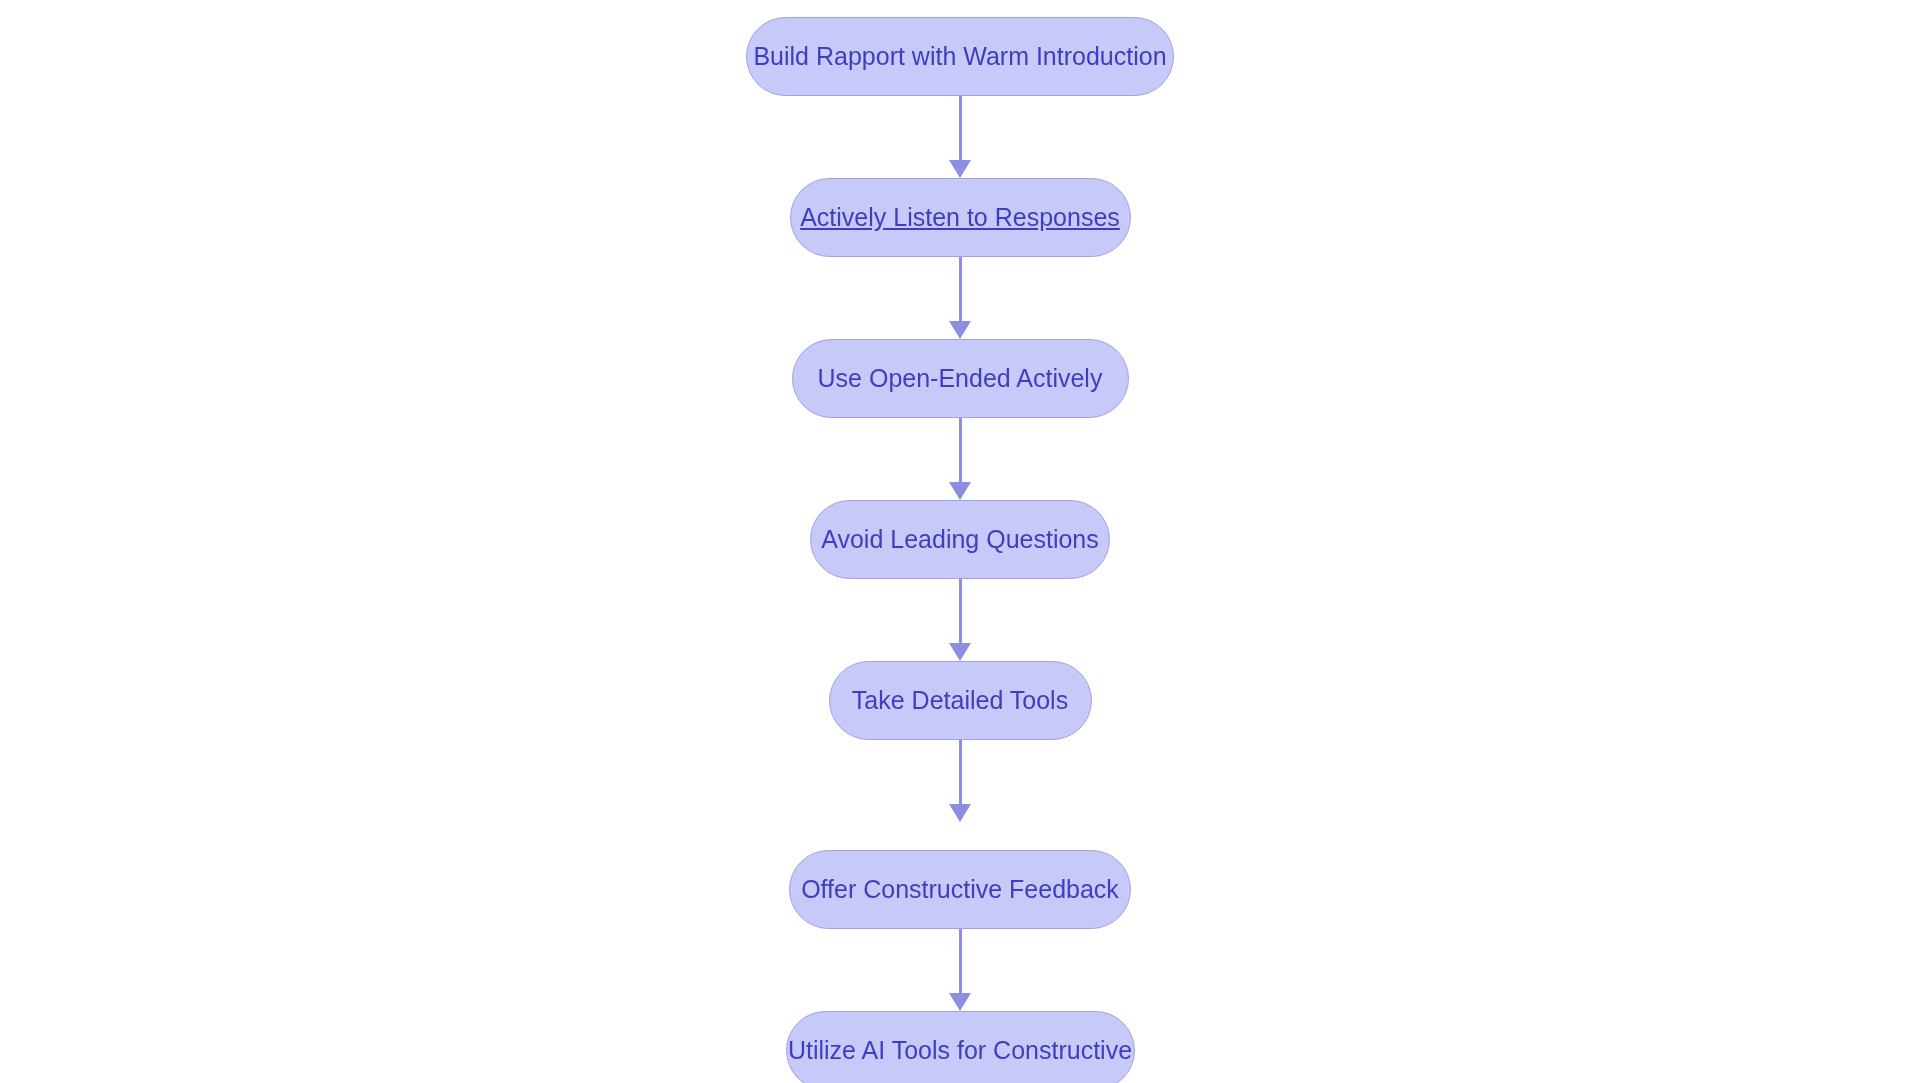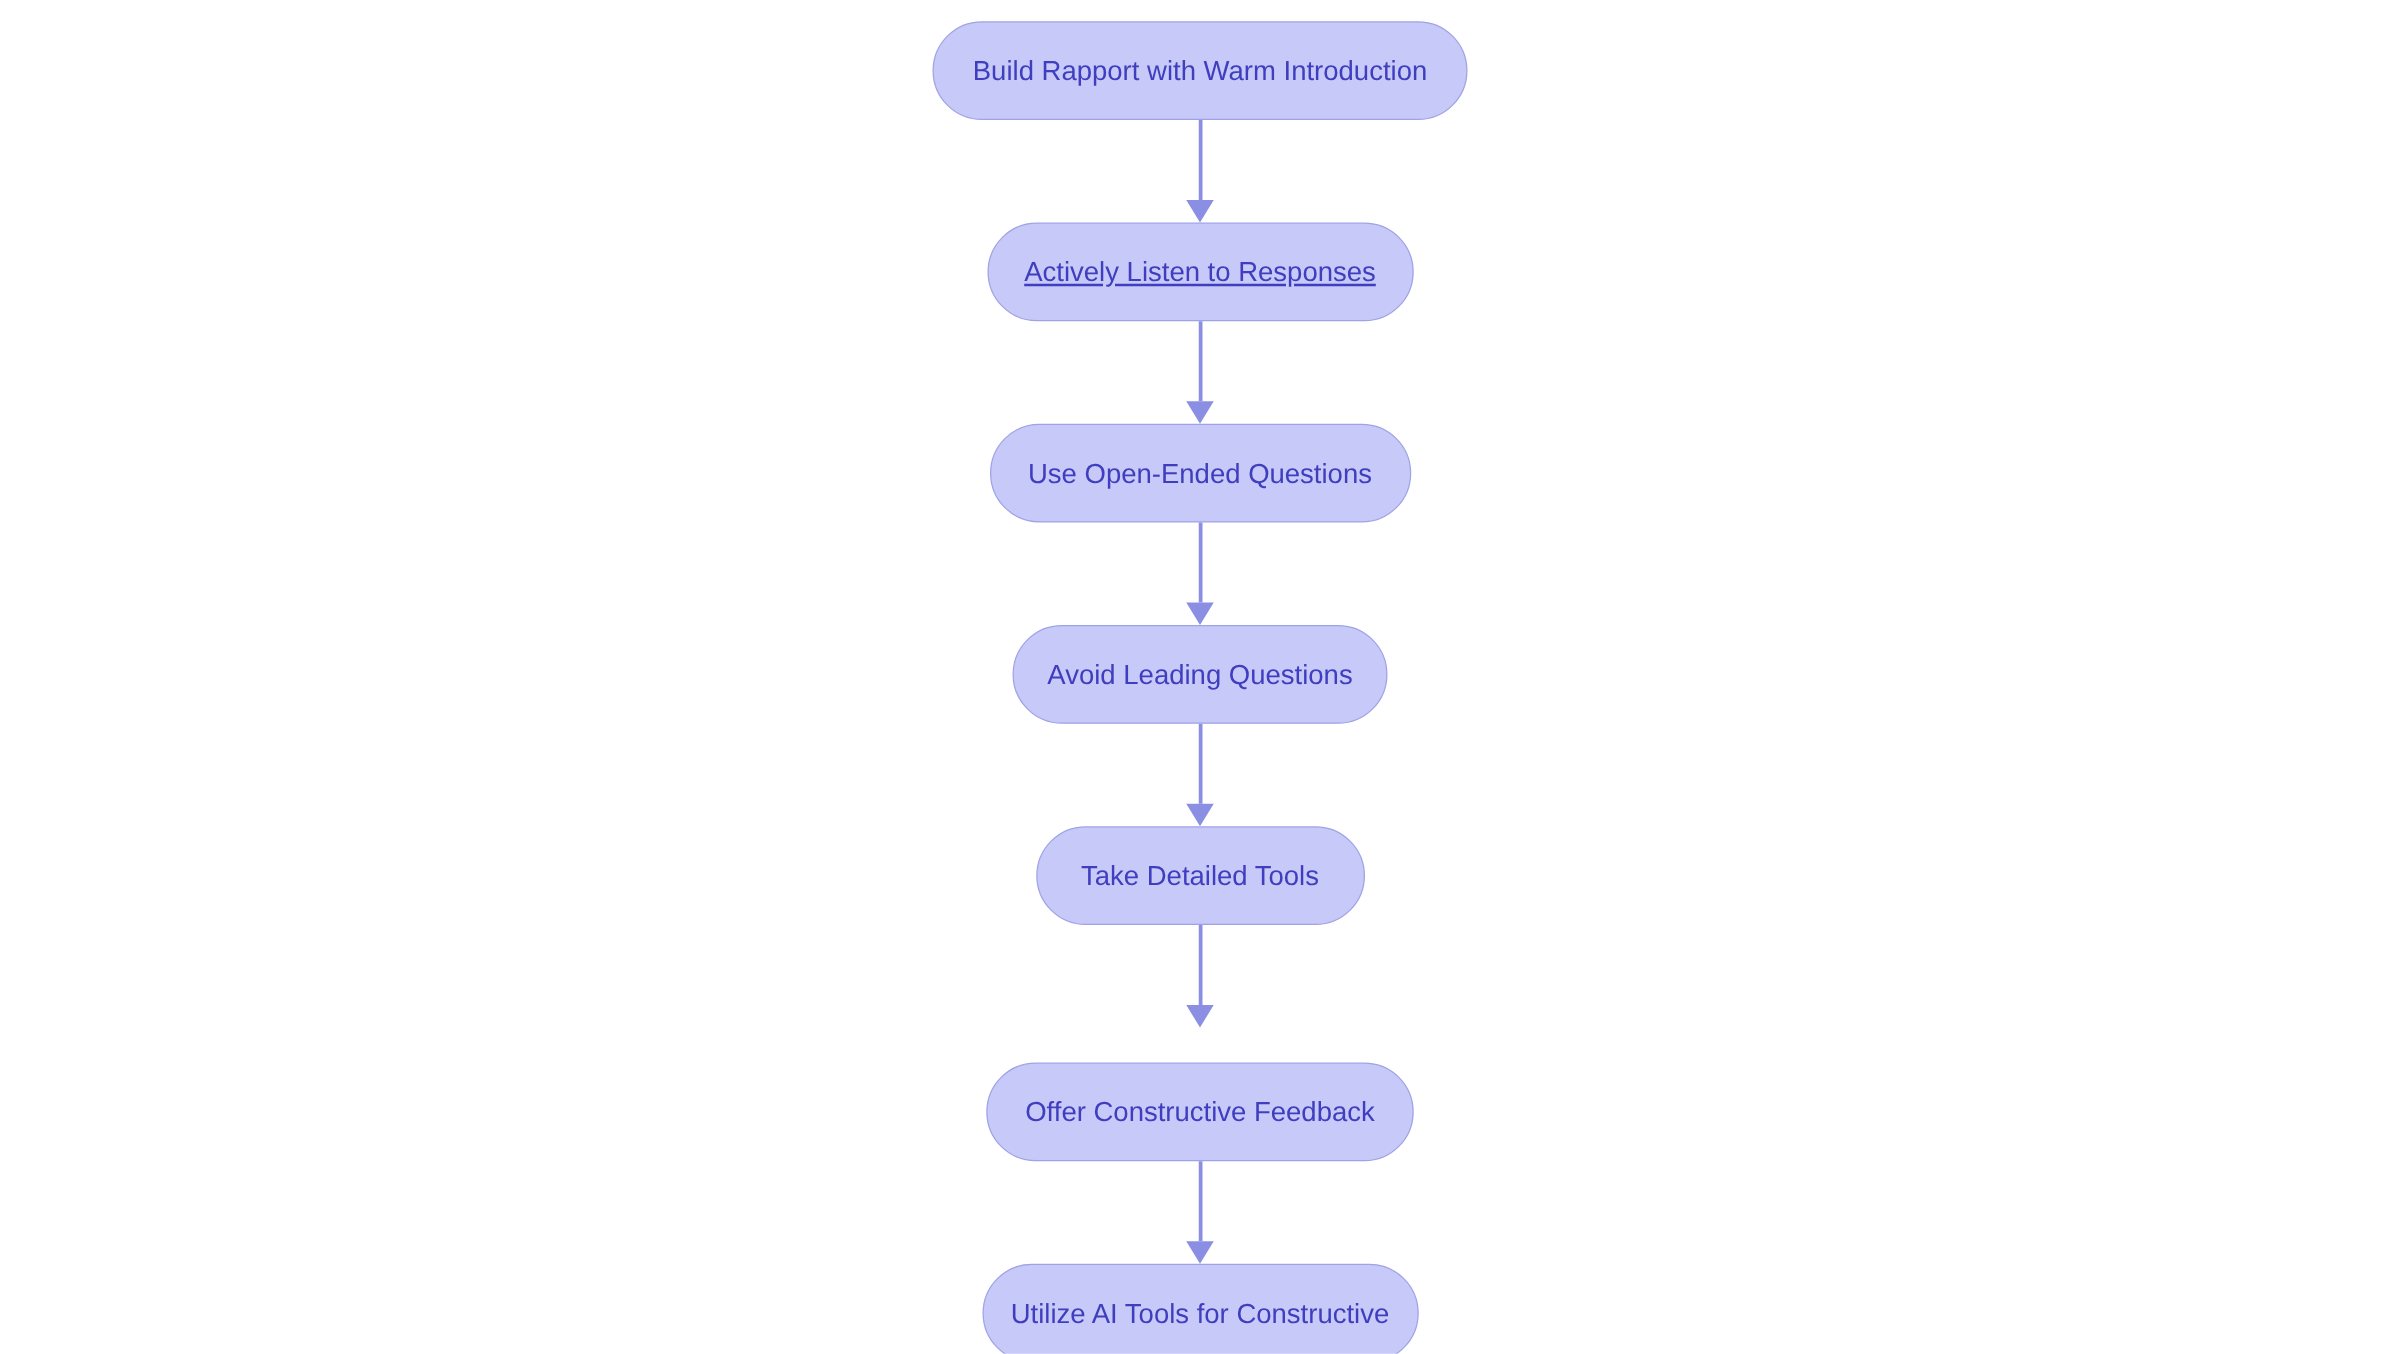--- a/index.html
+++ b/index.html
@@ -31,21 +31,21 @@
     display: flex;
     flex-direction: column;
     align-items: center;
   }
   .flow-node {
     height: 79px;
     border-radius: 40px;
     background: var(--node-fill);
     border: 1.5px solid var(--node-border);
     color: var(--node-text);
-    font-size: 22px;
+    font-size: 25px;
     display: flex;
     align-items: center;
     justify-content: center;
     text-align: center;
     white-space: nowrap;
     flex: 0 0 auto;
   }
   
   .n1 { width: 428px; }
   .n2 { width: 341px; text-decoration: underline; }
@@ -90,21 +90,21 @@
       <div class="head"></div>
     </div>
 
     <div class="flow-node n2">Actively Listen to Responses</div>
 
     <div class="flow-arrow">
       <div class="shaft"></div>
       <div class="head"></div>
     </div>
 
-    <div class="flow-node n3">Use Open-Ended Questions</div>
+    <div class="flow-node n3">Use Open-Ended Actively</div>
 
     <div class="flow-arrow">
       <div class="shaft"></div>
       <div class="head"></div>
     </div>
 
     <div class="flow-node n4">Avoid Leading Questions</div>
 
     <div class="flow-arrow">
       <div class="shaft"></div>

